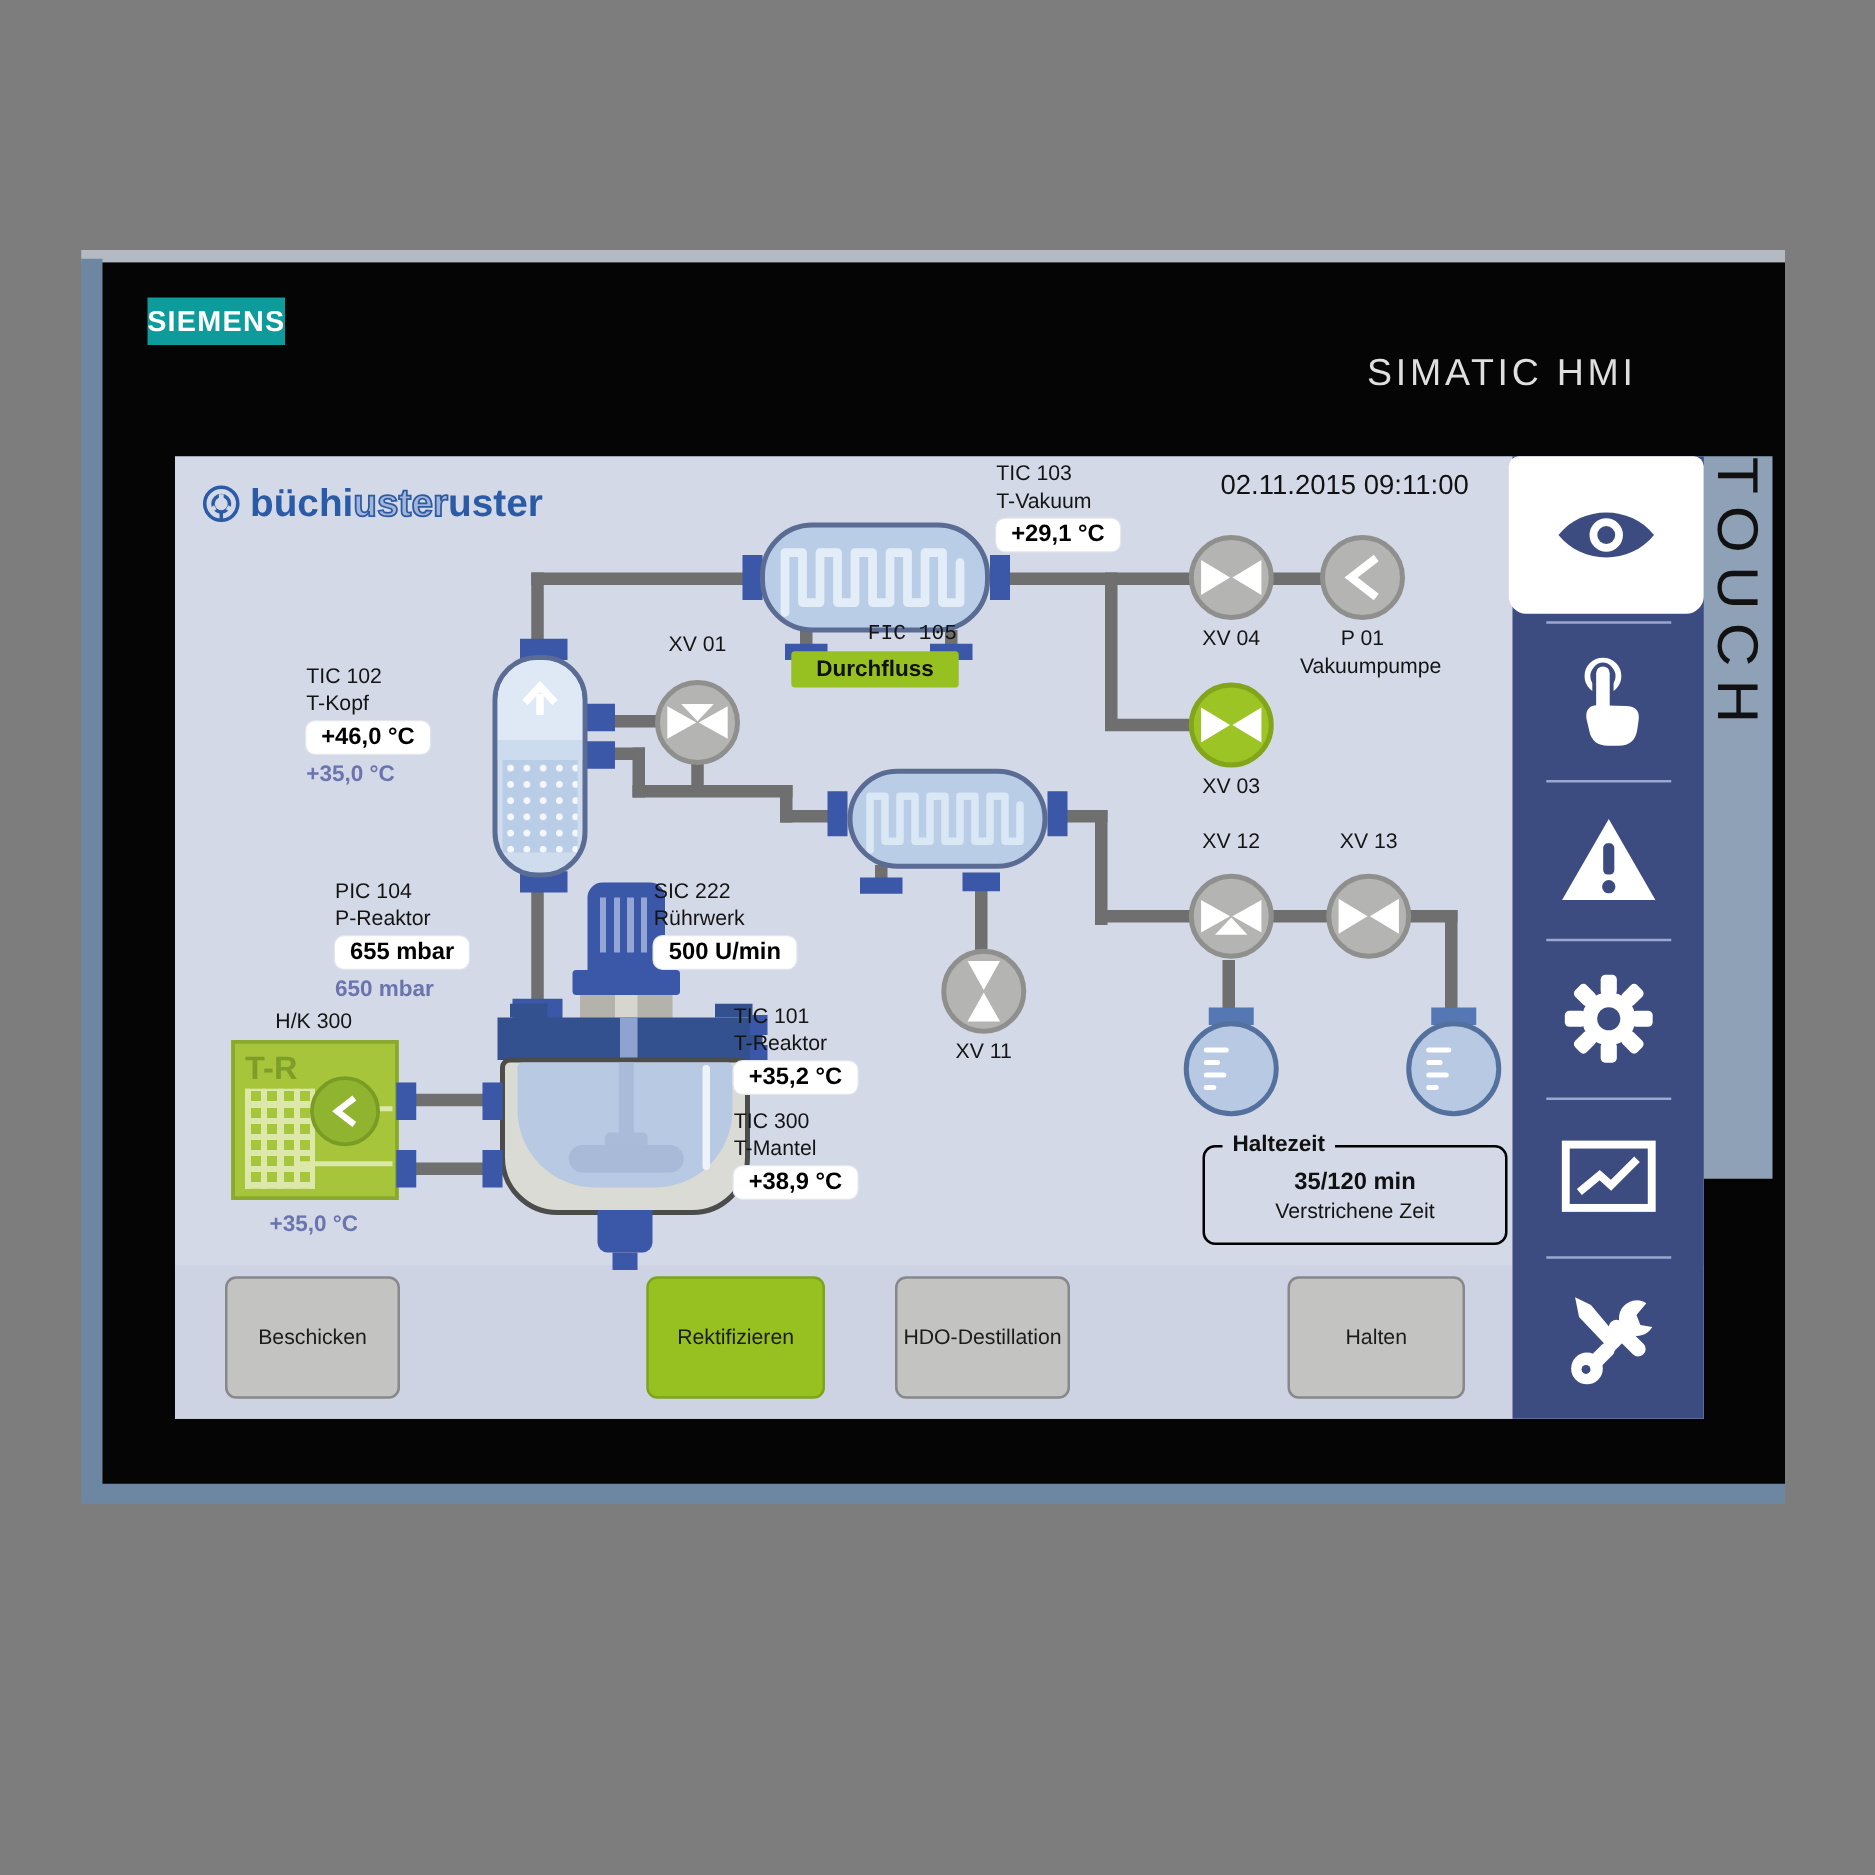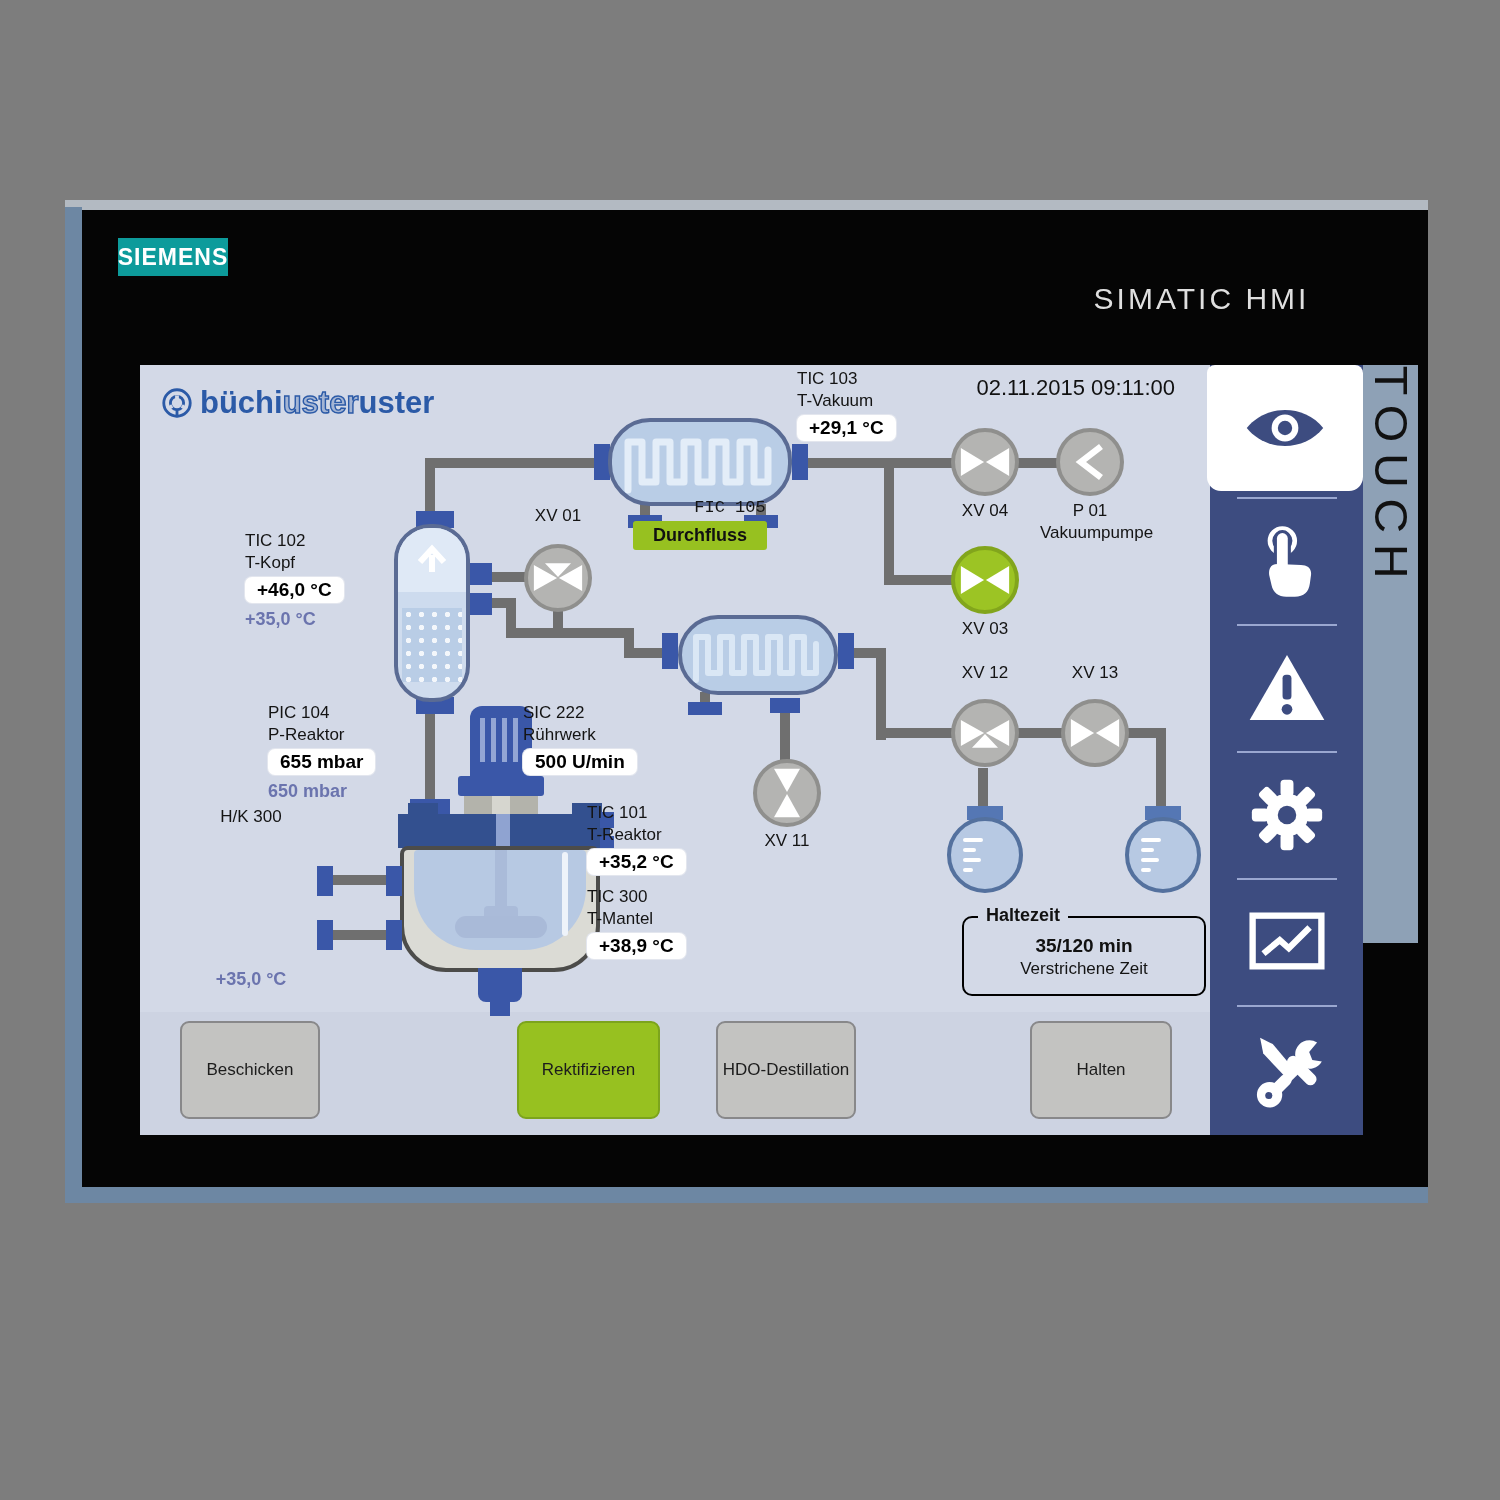--- a/index.html
+++ b/index.html
@@ -265,20 +265,31 @@
     <div class="abs" style="left:91px;top:0;width:12px;height:62px;background:#aabbd9;"></div>
     <div class="abs" style="left:80px;top:56px;width:34px;height:16px;background:#aabbd9;border-radius:4px;"></div>
     <div class="abs" style="left:51px;top:66px;width:92px;height:22px;background:#a9bad8;border-radius:11px;"></div>
   </div>
   <div class="abs flange" style="left:386px;top:866px;width:16px;height:30px;"></div>
   <div class="abs flange" style="left:386px;top:920px;width:16px;height:30px;"></div>
   <div class="abs flange" style="left:478px;top:968px;width:44px;height:34px;border-radius:0 0 8px 8px;"></div>
   <div class="abs flange" style="left:490px;top:1002px;width:20px;height:14px;"></div>
 
   <div class="abs lbl" style="left:184px;top:806px;width:134px;">H/K 300</div>
+  <div class="abs hkbox" style="left:185px;top:832px;width:134px;height:128px;">
+    <div class="abs" style="left:8px;top:4px;font-size:26px;font-weight:700;color:#7e9d29;">T-R</div>
+    <div class="abs hkcoil" style="left:8px;top:36px;width:56px;height:80px;"></div>
+    <div class="abs hkline" style="left:64px;top:50px;width:62px;height:4px;"></div>
+    <div class="abs hkline" style="left:50px;top:94px;width:76px;height:4px;"></div>
+    <div class="abs hkpump" style="left:60px;top:26px;">
+      <svg width="30" height="34" viewBox="0 0 48 42">
+        <polyline points="36,4 14,21 36,38" fill="none" stroke="#fff" stroke-width="8"></polyline>
+      </svg>
+    </div>
+  </div>
   <div class="abs flange" style="left:317px;top:866px;width:16px;height:30px;"></div>
   <div class="abs flange" style="left:317px;top:920px;width:16px;height:30px;"></div>
   <div class="abs sp" style="left:184px;top:964px;width:134px;text-align:center;">+35,0 °C</div>
 
   <div class="abs tag" style="left:797px;top:368px;">
     <div>TIC 103</div>
     <div>T-Vakuum</div>
     <span class="valbox">+29,1 °C</span>
   </div>
   <div class="abs tag" style="left:245px;top:530px;">

